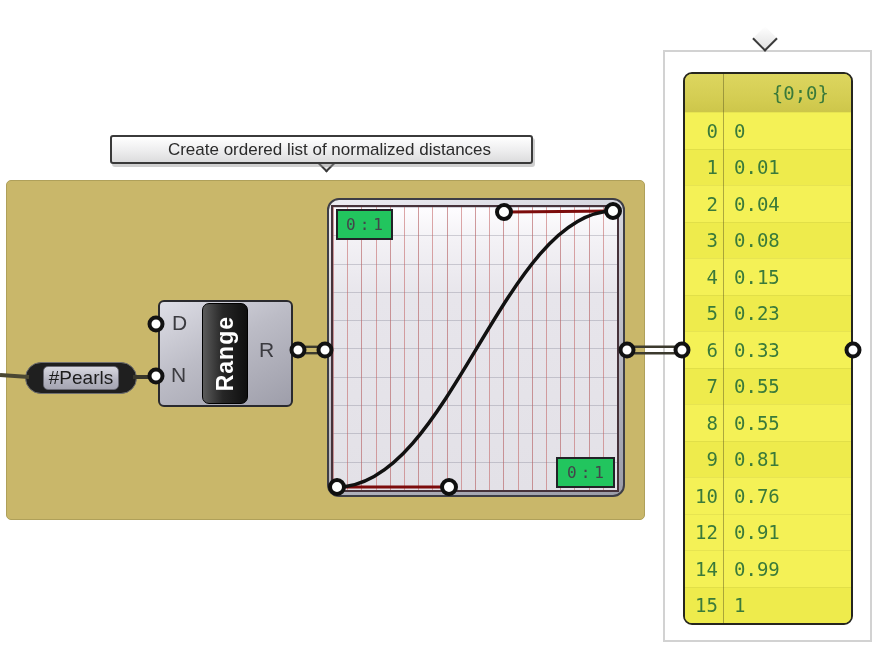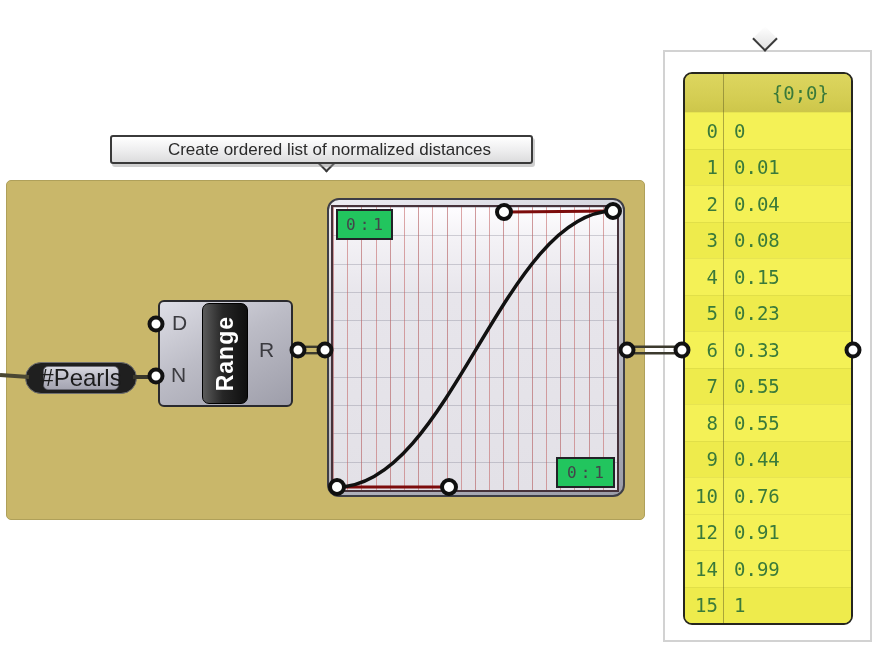--- a/index.html
+++ b/index.html
@@ -34,21 +34,21 @@
   
   .capsule{
     position:absolute;left:25px;top:362px;width:112px;height:32px;box-sizing:border-box;
     background:#1f1f1f;border-radius:16px;border:1px solid #6f6f6f;z-index:5;
   }
   .capsule-label{
     position:absolute;left:17px;right:17px;top:3px;bottom:3px;
     background:linear-gradient(180deg,#d9d9e1 0%,#b4b4c0 60%,#a5a5b2 100%);
     border:1px solid #6a6a74;border-radius:5px;
     display:flex;align-items:center;justify-content:center;
-    font-size:24px;color:#1c1c1c;
+    font-size:19px;color:#1c1c1c;
   }
   
   .range-comp{
     position:absolute;left:158px;top:300px;width:135px;height:107px;box-sizing:border-box;
     background:linear-gradient(150deg,#dedee6 0%,#bcbcc6 45%,#9e9eaa 100%);
     border:2px solid #2a2a2e;border-radius:6px;z-index:5;
   }
   .range-plate{
     position:absolute;left:202px;top:303px;width:46px;height:101px;box-sizing:border-box;
     background:linear-gradient(90deg,#5b5b5b 0%,#262626 45%,#0f0f0f 100%);
@@ -174,21 +174,21 @@
         <div class="p-row odd">
           <span class="p-ix">7</span>
           <span class="p-val">0.55</span>
         </div>
         <div class="p-row">
           <span class="p-ix">8</span>
           <span class="p-val">0.55</span>
         </div>
         <div class="p-row odd">
           <span class="p-ix">9</span>
-          <span class="p-val">0.44</span>
+          <span class="p-val">0.81</span>
         </div>
         <div class="p-row">
           <span class="p-ix">10</span>
           <span class="p-val">0.76</span>
         </div>
         <div class="p-row">
           <span class="p-ix">12</span>
           <span class="p-val">0.91</span>
         </div>
         <div class="p-row">

